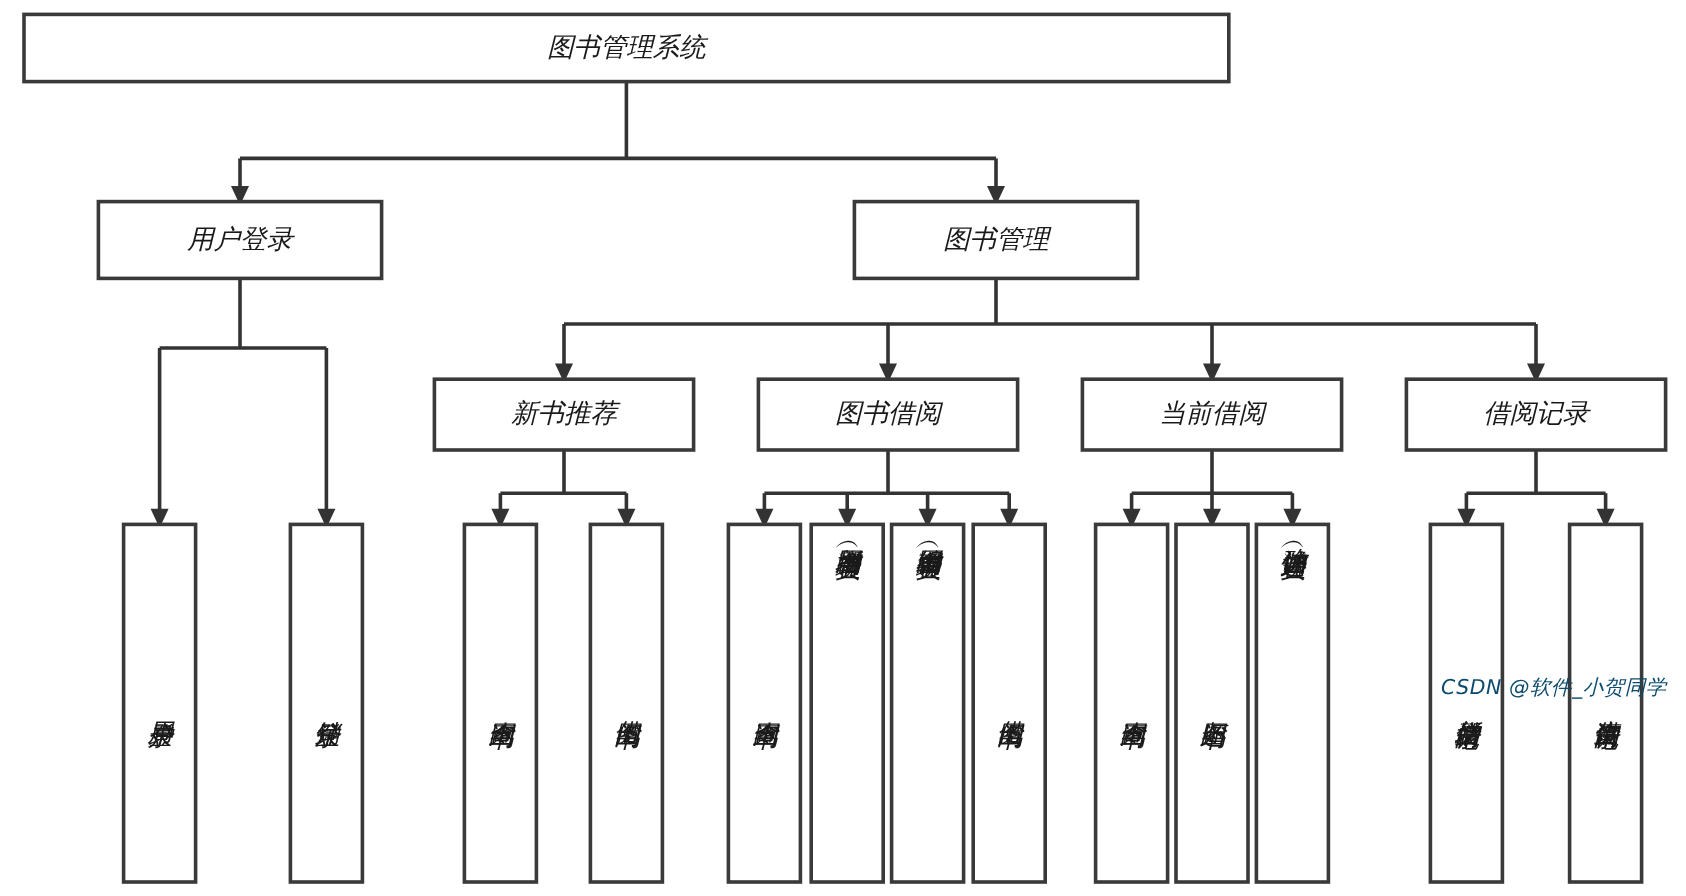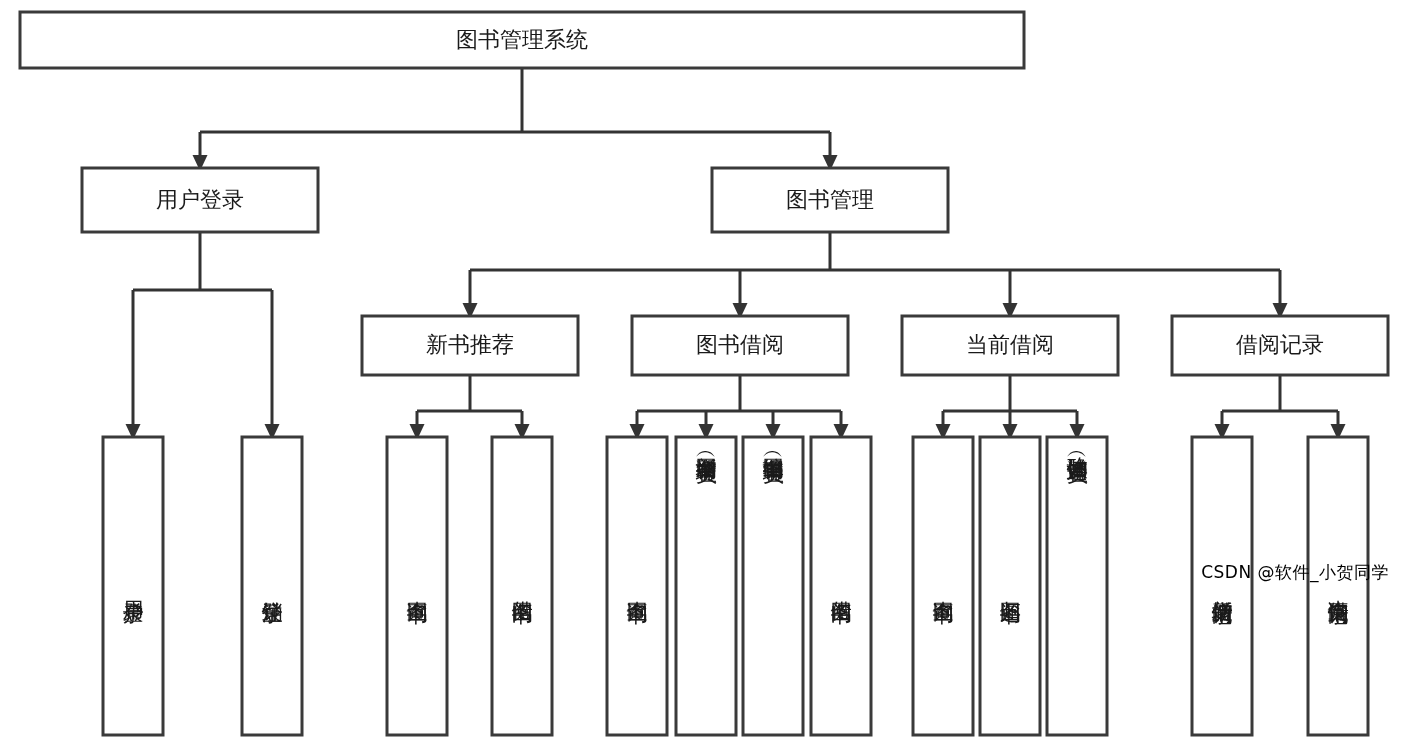--- a/index.html
+++ b/index.html
@@ -11,20 +11,21 @@
     width: 1405px;
     height: 747px;
     font-family: "DejaVu Sans", "Liberation Sans", sans-serif;
     overflow: hidden;
   }
   #diagram-root {
     position: relative;
     width: 1405px;
     height: 590px;
     background: #ffffff;
+    font-style: italic;
   }
   svg.flow {
     position: absolute;
     top: 0;
     left: 0;
     width: 1405px;
     height: 747px;
   }
   .node-box {
     fill: #ffffff;
@@ -65,21 +66,21 @@
     letter-spacing: 1px;
     white-space: nowrap;
     text-align: center;
   }
   .watermark {
     position: absolute;
     right: 16px;
     bottom: 6px;
     font-family: "DejaVu Sans", "Liberation Sans", sans-serif;
     font-size: 17px;
-    color: #000000;
+    color: #0c4a6e;
     letter-spacing: 0.5px;
     white-space: nowrap;
     pointer-events: none;
   }
 </style>
 </head>
 <body>
 
 <div id="diagram-root">
 

